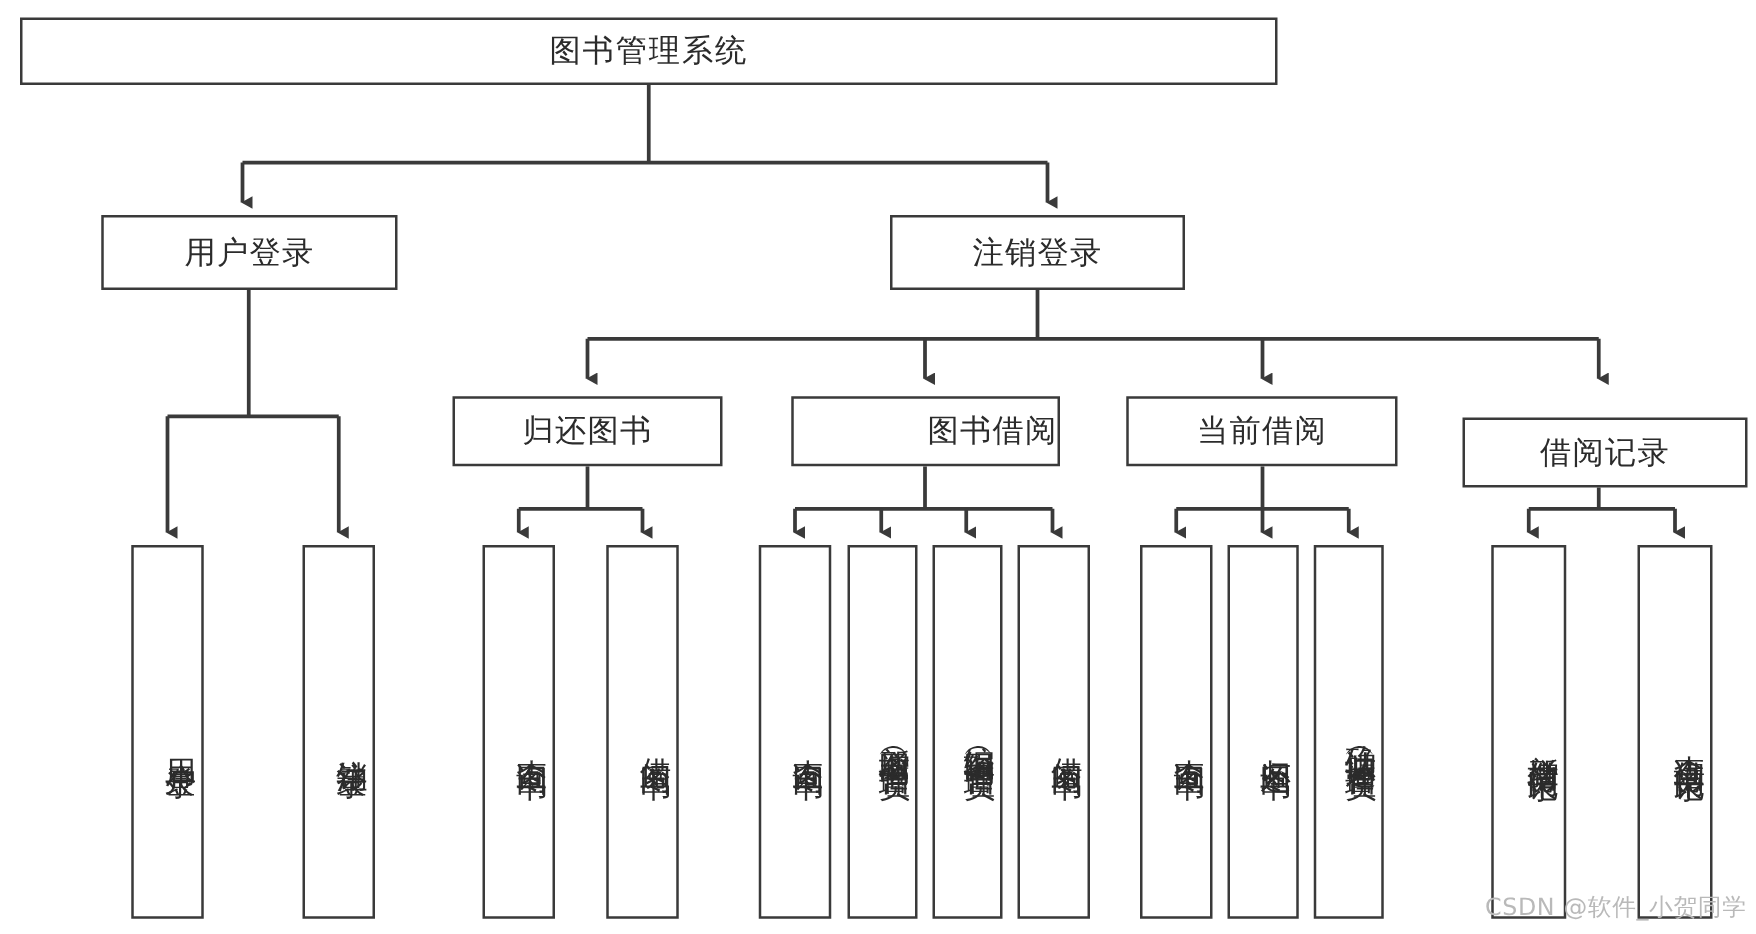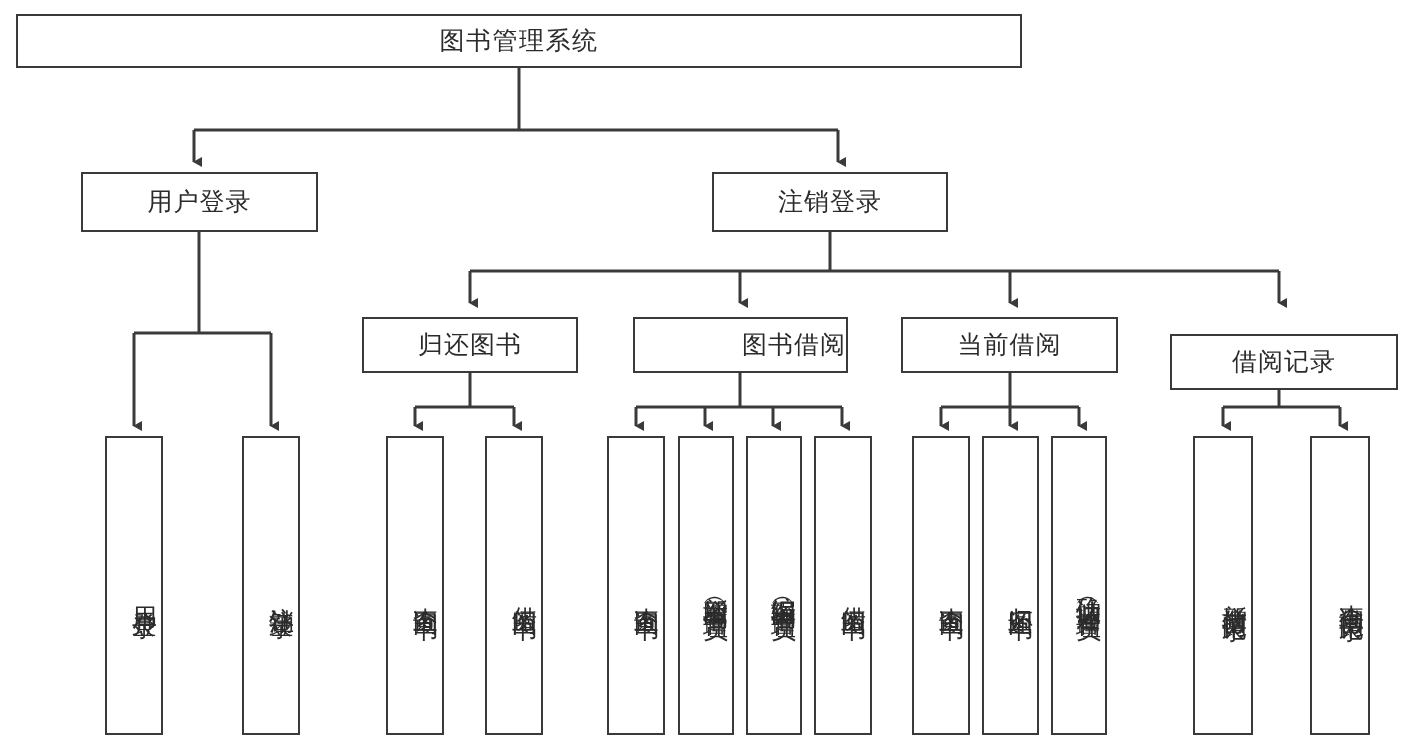--- a/index.html
+++ b/index.html
@@ -195,14 +195,15 @@
     <span class="vtext">确认归还（管理员）</span>
   </div>
 
   <div class="node node-v" style="left:1193px; top:436px; width:60px; height:299px;">
     <span class="vtext">新增借阅记录</span>
   </div>
   <div class="node node-v" style="left:1310px; top:436px; width:60px; height:299px;">
     <span class="vtext">查询借阅记录</span>
   </div>
 
+  <div class="watermark">CSDN @软件_小贺同学</div>
 
 </div>
 
 </body></html>

